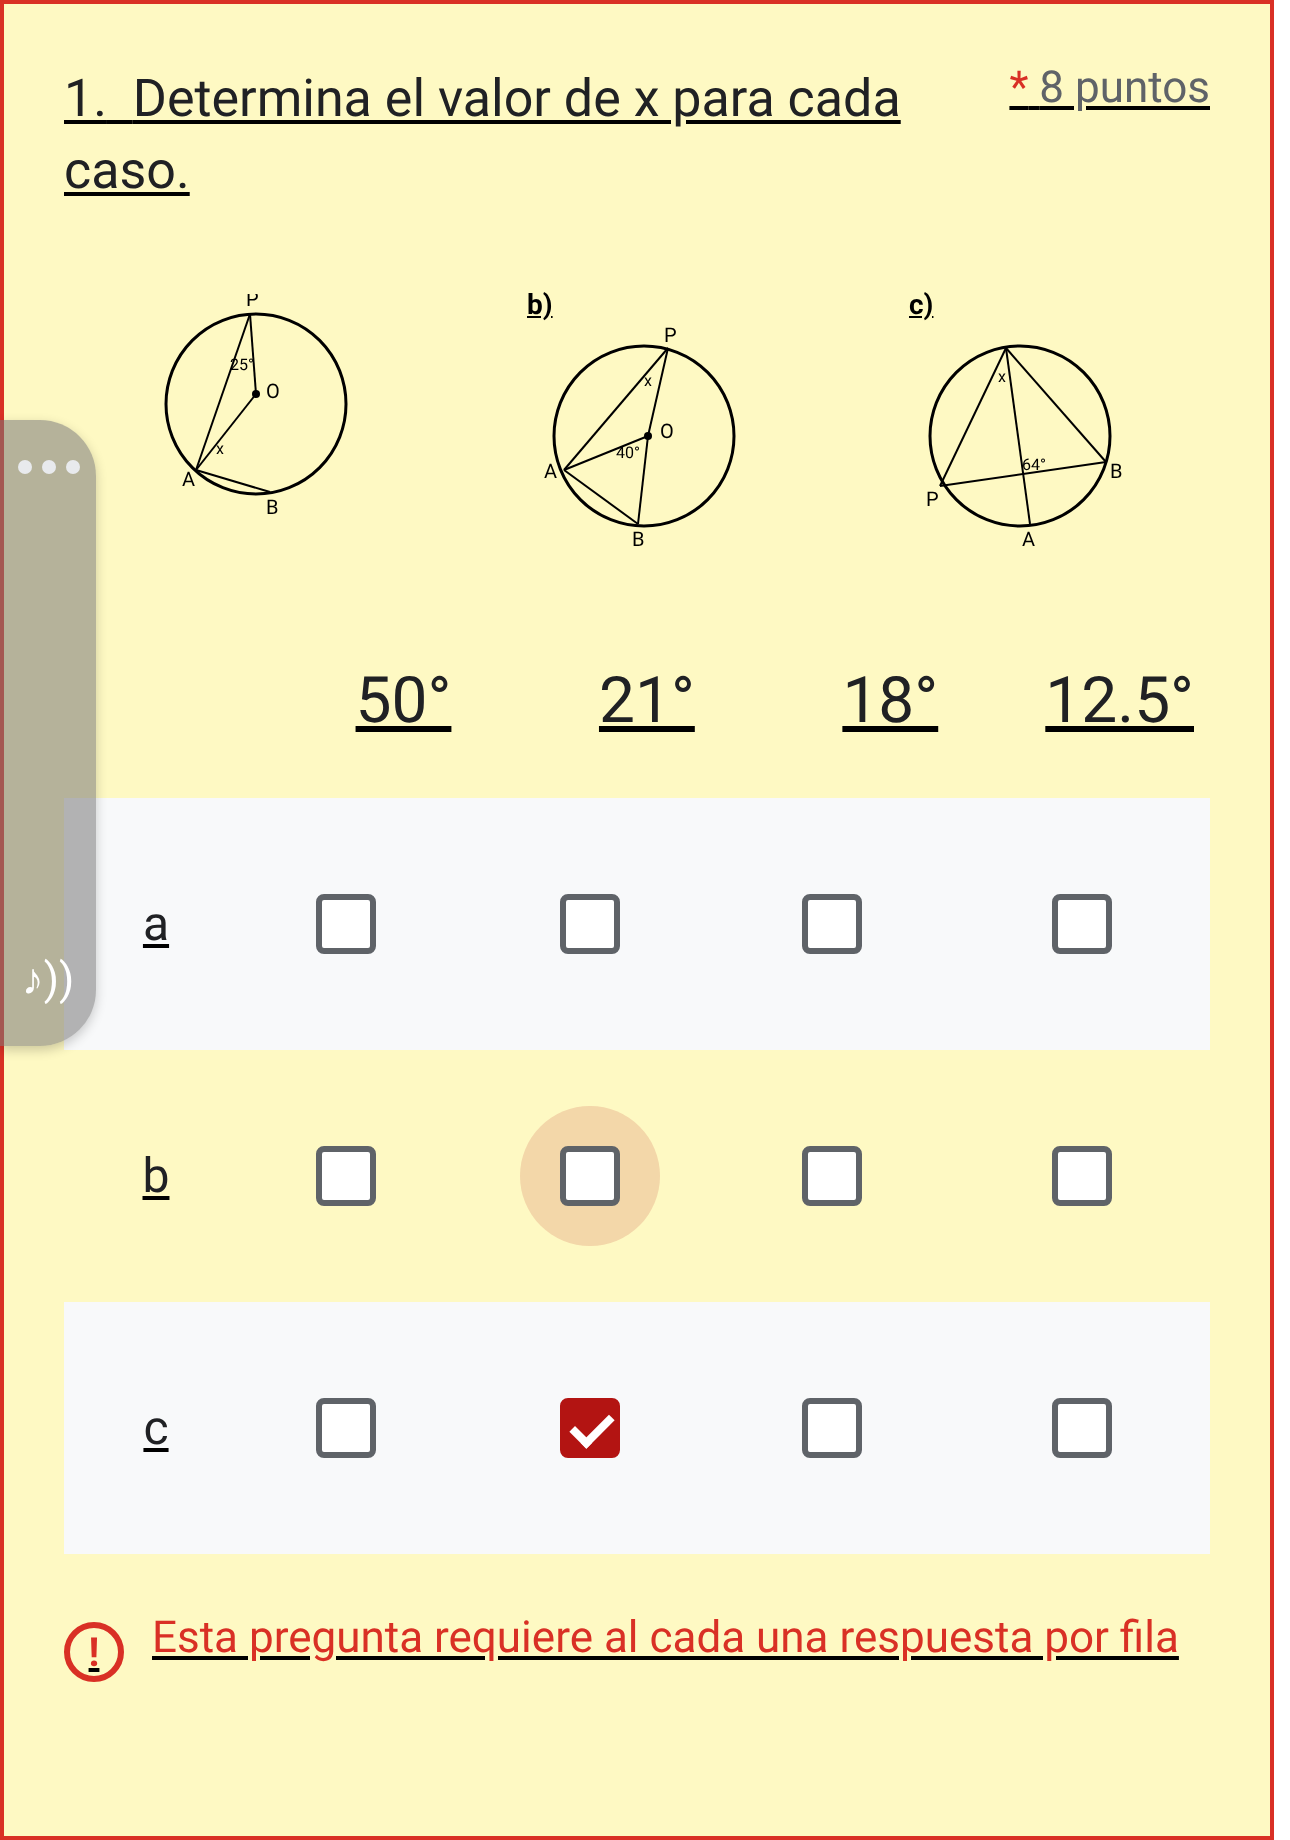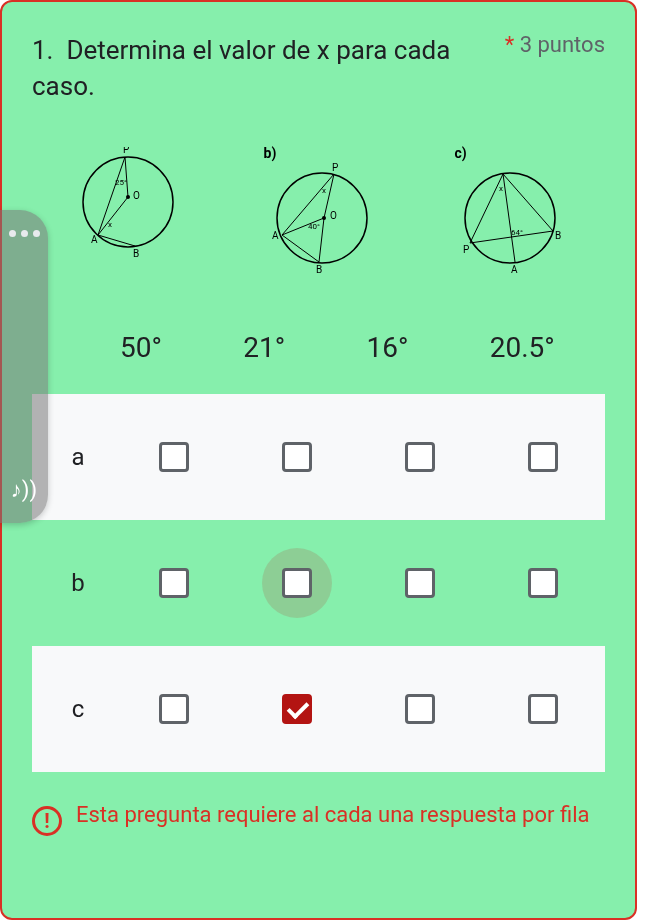--- a/index.html
+++ b/index.html
@@ -6,26 +6,27 @@
   body {
     font-family: Roboto, Arial, sans-serif;
     background: #fff;
     width: 645px;
     height: 920px;
     overflow: hidden;
     position: relative;
   }
   .card {
     border: 2px solid #d93025;
-    border-radius: 12px;
+    border-radius: 0;
     margin: 0 8px 0 0;
     padding: 30px 30px 30px 30px;
     height: 100%;
     position: relative;
-    background: #86efac;
+    background: #fef9c3;
+    text-decoration: underline;
   }
   .question-header {
     display: flex;
     justify-content: space-between;
     align-items: flex-start;
     margin-bottom: 40px;
   }
   .question-text {
     font-size: 26px;
     color: #202124;
@@ -51,24 +52,24 @@
     margin-bottom: 2px;
     font-weight: bold;
   }
   .grid-wrap { overflow-x: hidden; }
   table.grid {
     width: 100%;
     border-collapse: collapse;
   }
   table.grid th {
     font-weight: 400;
-    font-size: 28px;
+    font-size: 32px;
     color: #202124;
     padding: 18px 8px 30px 8px;
-    text-align: left;
+    text-align: right;
   }
   table.grid td {
     text-align: center;
     padding: 28px 8px;
   }
   table.grid tbody tr:nth-child(odd) { background: #f8f9fa; }
   .row-label {
     font-size: 24px;
     color: #202124;
     text-align: left;
@@ -165,21 +166,21 @@
 <body>
 
 <div class="card">
 
   <div class="question-header">
     <div class="question-text">
       <span>1.</span>&nbsp;&nbsp;<span>Determina el valor de x para cada caso.</span>
     </div>
     <div class="points">
       <span class="required-star">*</span>
-      <span>3 puntos</span>
+      <span>8 puntos</span>
     </div>
   </div>
 
   <div class="diagrams">
 
     <div class="diagram">
       <div class="diagram-label"></div>
       <svg width="110" height="110">
         <circle cx="55" cy="55" r="45" fill="none" stroke="#000" stroke-width="1.5"></circle>
         <circle cx="55" cy="50" r="2" fill="#000"></circle>
@@ -232,22 +233,22 @@
     </div>
   </div>
 
   <div class="grid-wrap">
     <table class="grid">
       <thead>
         <tr>
           <th></th>
           <th>50°</th>
           <th>21°</th>
-          <th>16°</th>
-          <th>20.5°</th>
+          <th>18°</th>
+          <th>12.5°</th>
         </tr>
       </thead>
       <tbody id="grid-body">
           <tr>
             <td class="row-label">a</td>
             <td><span class="ripple-wrap">
                 <span class="checkbox"></span>
               </span></td>
             <td><span class="ripple-wrap">
                 <span class="checkbox"></span>

